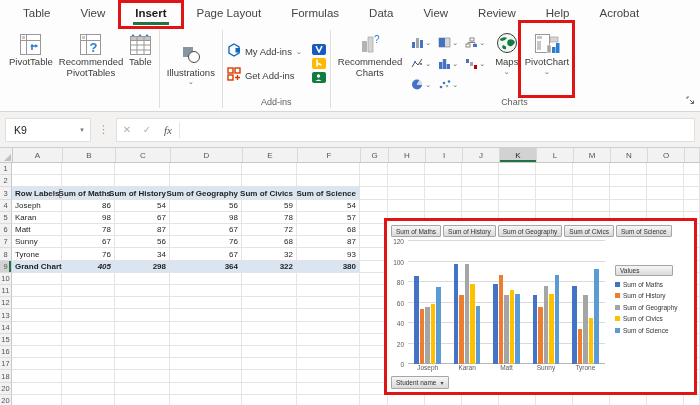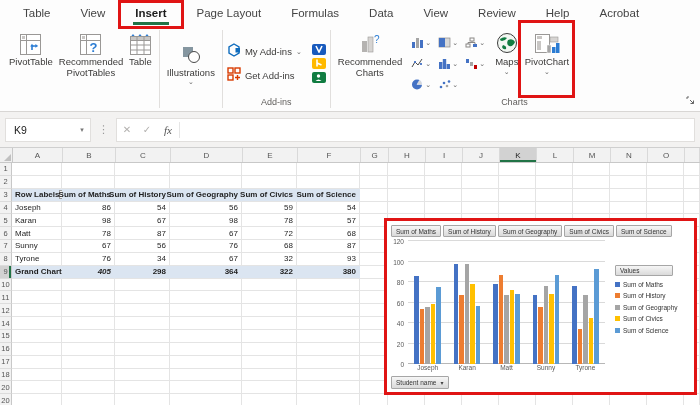--- a/index.html
+++ b/index.html
@@ -585,20 +585,39 @@
           <div class="c" style="width: 37px;"></div>
           <div class="c" style="width: 37px;"></div>
           <div class="c" style="width: 37px;"></div>
           <div class="c" style="width: 37px;"></div>
           <div class="c" style="width: 37px;"></div>
           <div class="c" style="width: 37px;"></div>
           <div class="c" style="flex: 1 1 0%;"></div>
         </div>
         <div class="r">
           <div class="rn">12</div>
+          <div class="c" style="width: 50px;"></div>
+          <div class="c" style="width: 53px;"></div>
+          <div class="c" style="width: 55px;"></div>
+          <div class="c" style="width: 72px;"></div>
+          <div class="c" style="width: 55px;"></div>
+          <div class="c" style="width: 63px;"></div>
+          <div class="c" style="width: 28px;"></div>
+          <div class="c" style="width: 37px;"></div>
+          <div class="c" style="width: 37px;"></div>
+          <div class="c" style="width: 37px;"></div>
+          <div class="c" style="width: 37px;"></div>
+          <div class="c" style="width: 37px;"></div>
+          <div class="c" style="width: 37px;"></div>
+          <div class="c" style="width: 37px;"></div>
+          <div class="c" style="width: 37px;"></div>
+          <div class="c" style="flex: 1 1 0%;"></div>
+        </div>
+        <div class="r">
+          <div class="rn">13</div>
           <div class="c" style="width: 50px;"></div>
           <div class="c" style="width: 53px;"></div>
           <div class="c" style="width: 55px;"></div>
           <div class="c" style="width: 72px;"></div>
           <div class="c" style="width: 55px;"></div>
           <div class="c" style="width: 63px;"></div>
           <div class="c" style="width: 28px;"></div>
           <div class="c" style="width: 37px;"></div>
           <div class="c" style="width: 37px;"></div>
           <div class="c" style="width: 37px;"></div>

